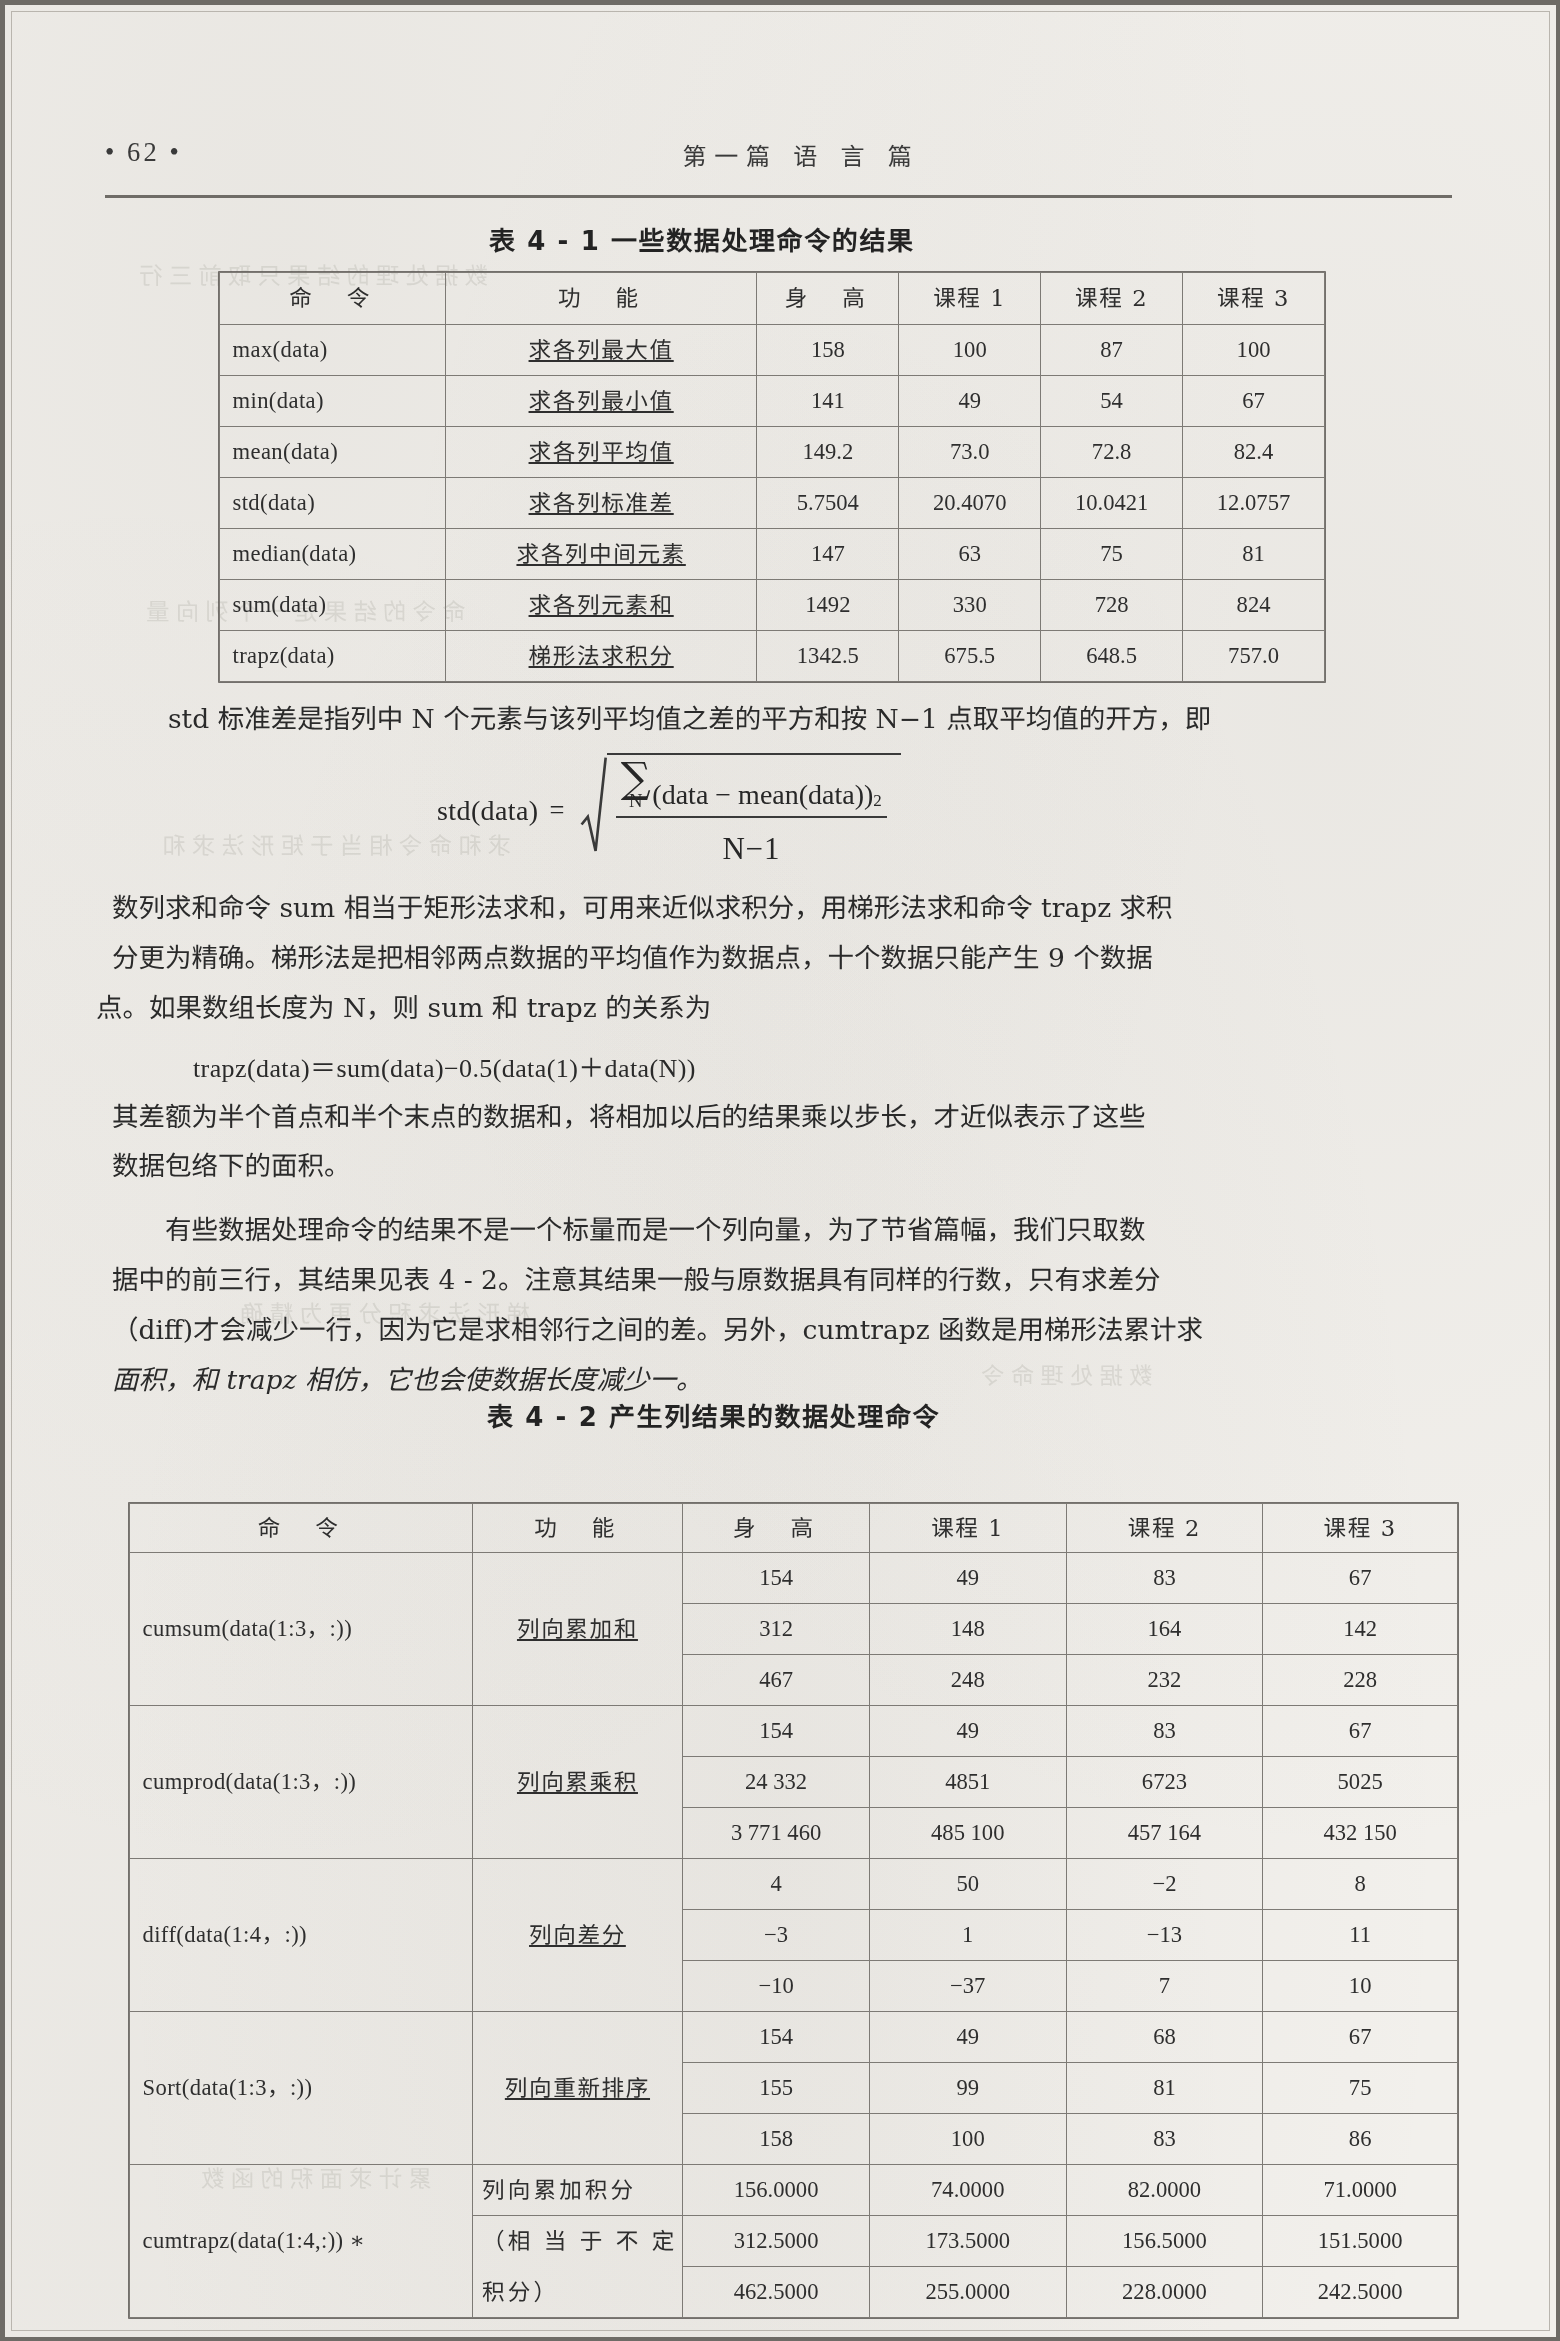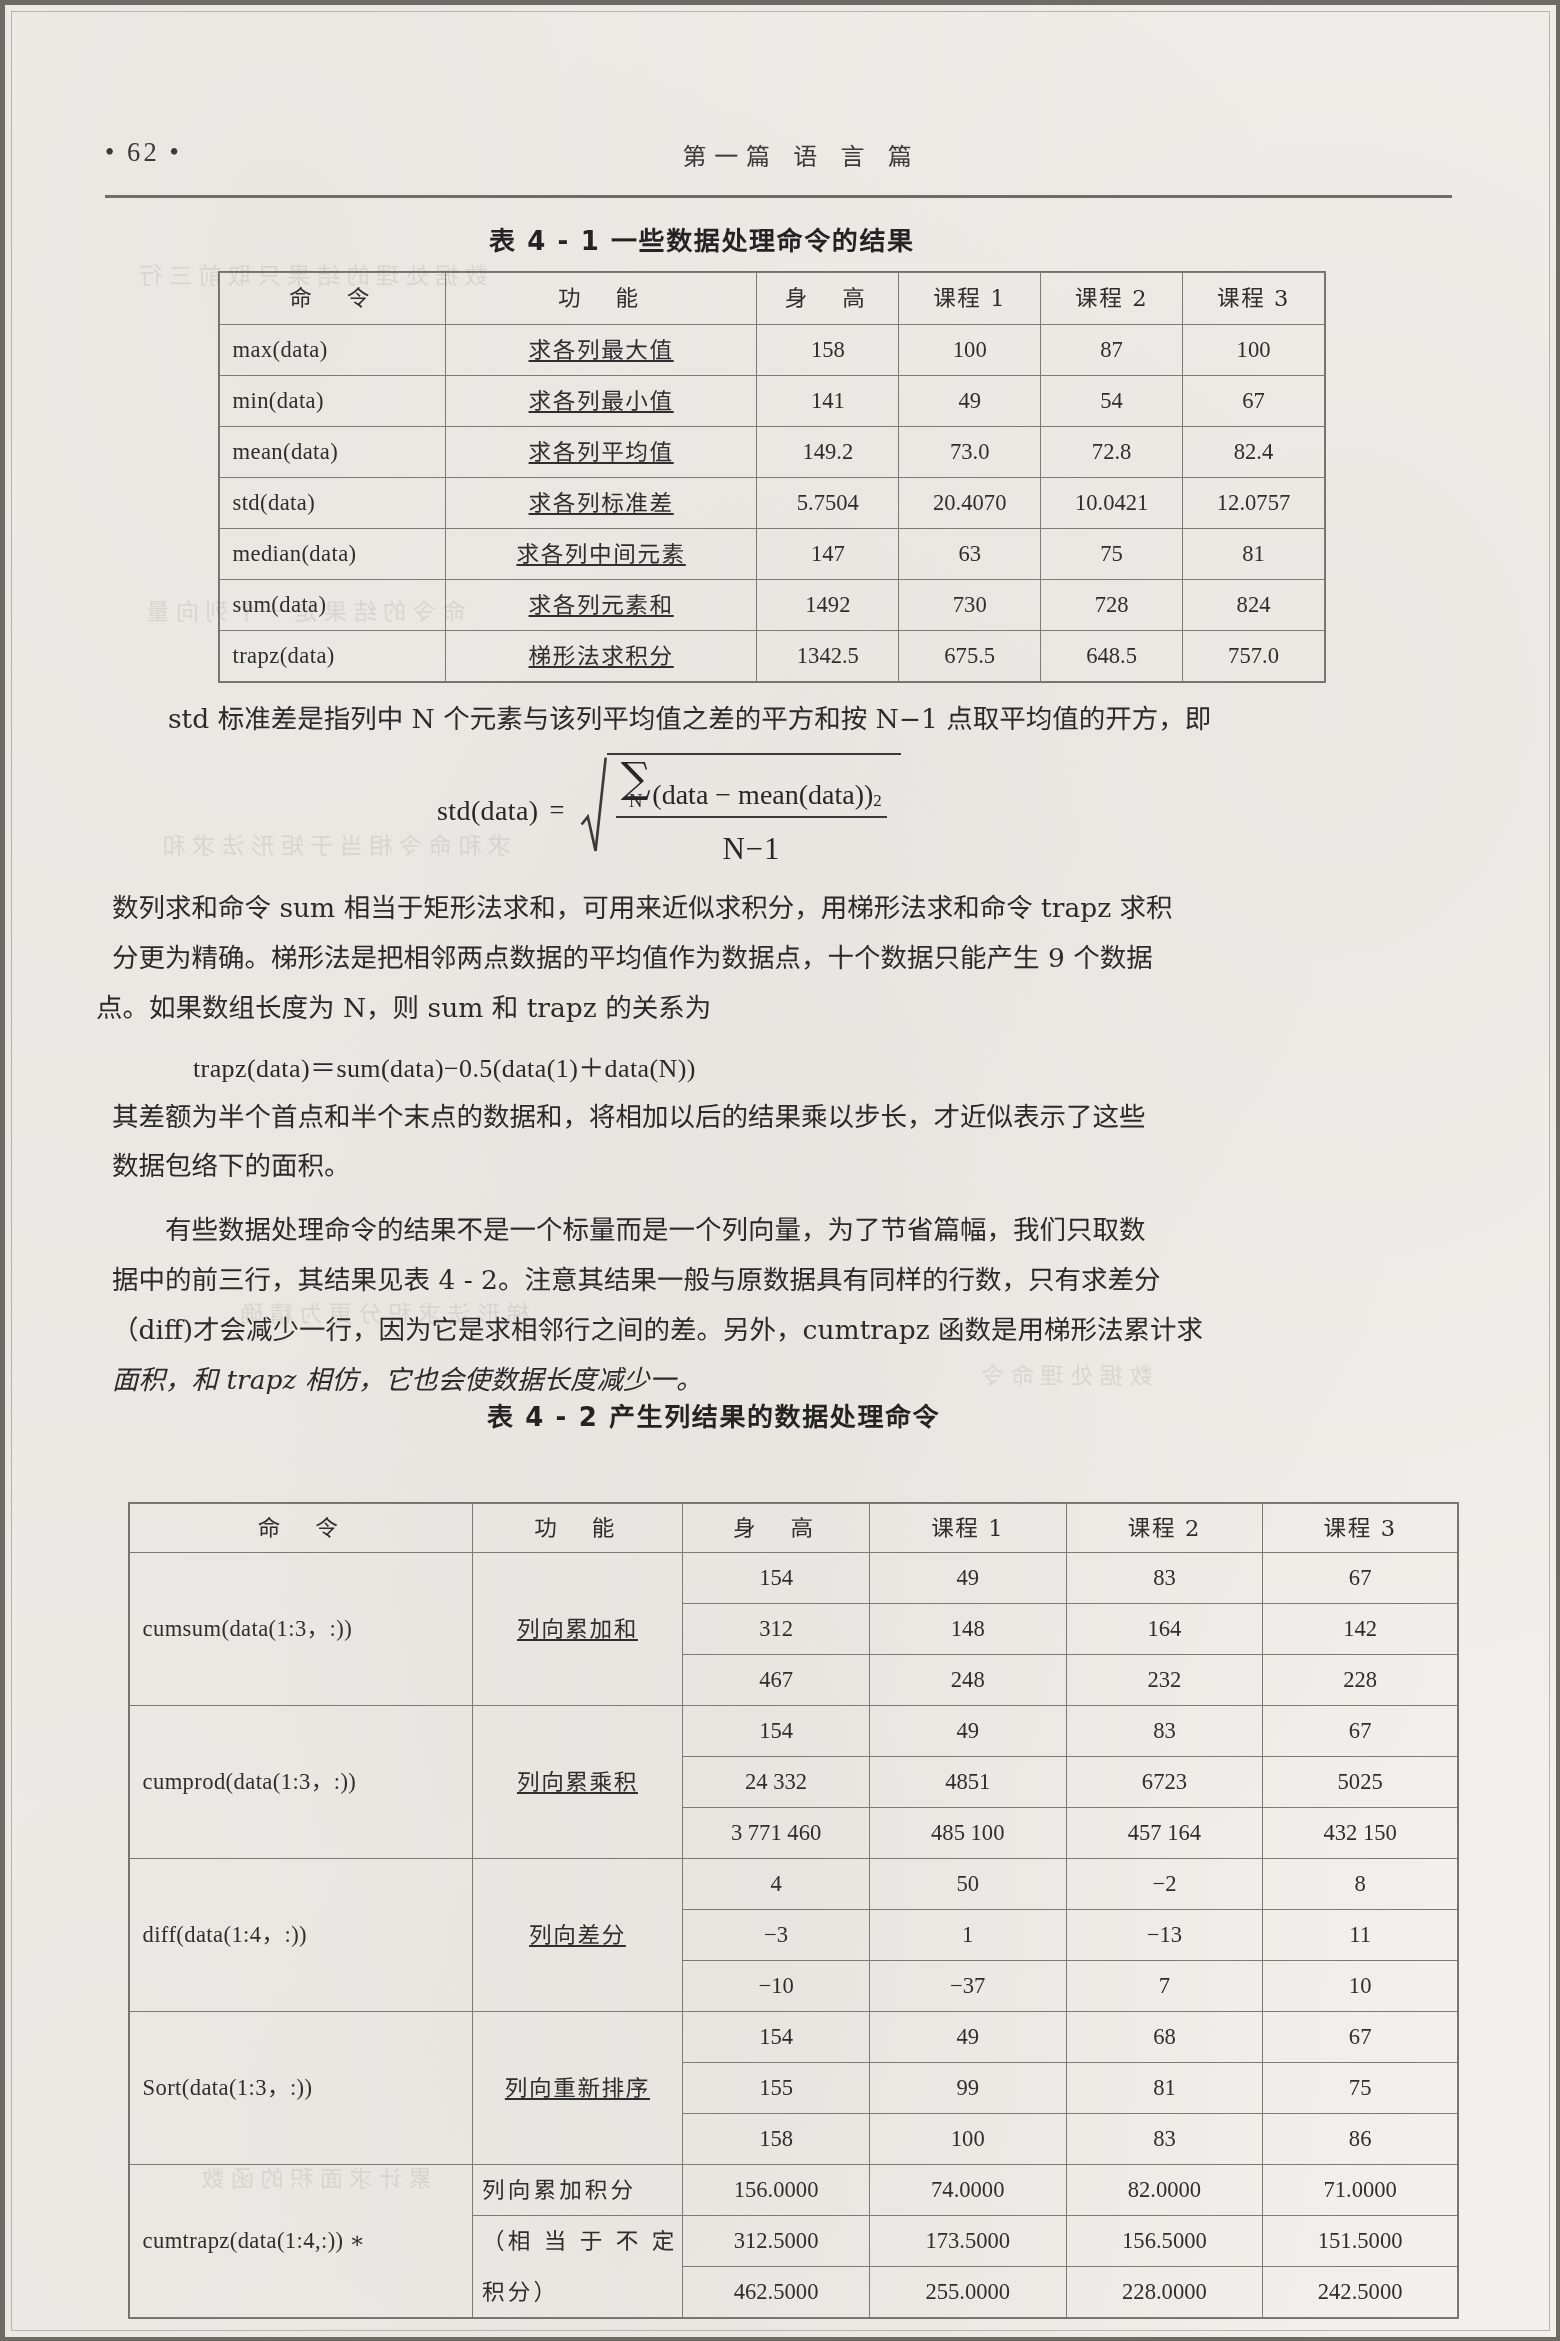--- a/index.html
+++ b/index.html
@@ -313,21 +313,21 @@
         <td class="fn">求各列中间元素</td>
         <td>147</td>
         <td>63</td>
         <td>75</td>
         <td>81</td>
       </tr>
       <tr>
         <td class="cmd">sum(data)</td>
         <td class="fn">求各列元素和</td>
         <td>1492</td>
-        <td>730</td>
+        <td>330</td>
         <td>728</td>
         <td>824</td>
       </tr>
       <tr>
         <td class="cmd">trapz(data)</td>
         <td class="fn">梯形法求积分</td>
         <td>1342.5</td>
         <td>675.5</td>
         <td>648.5</td>
         <td>757.0</td>

